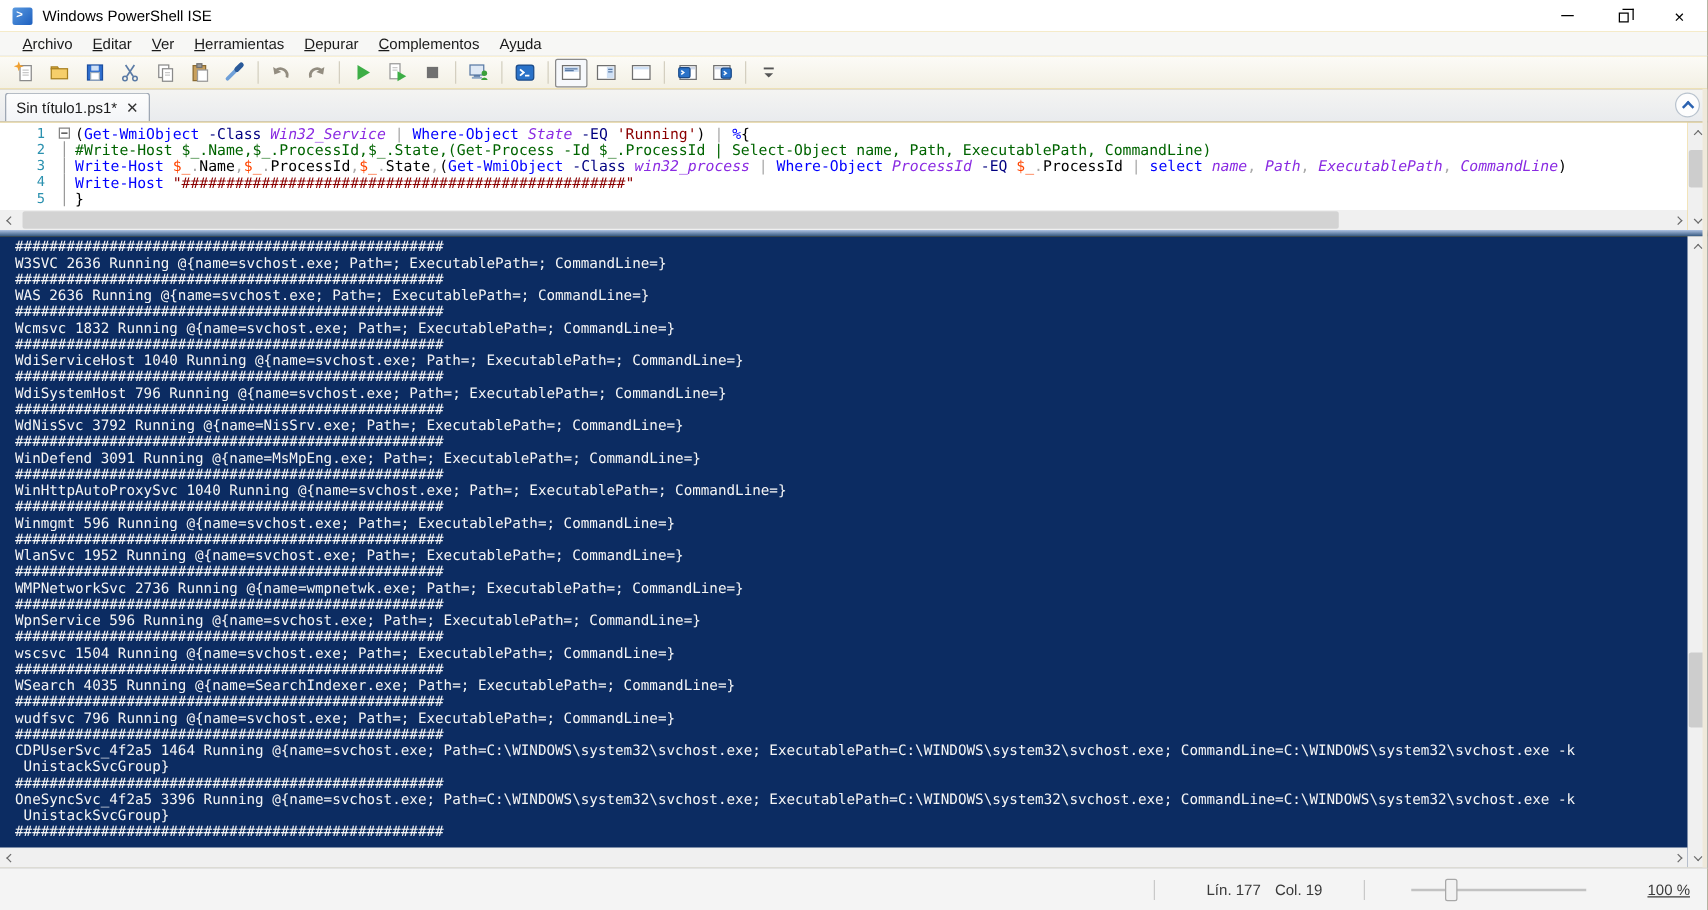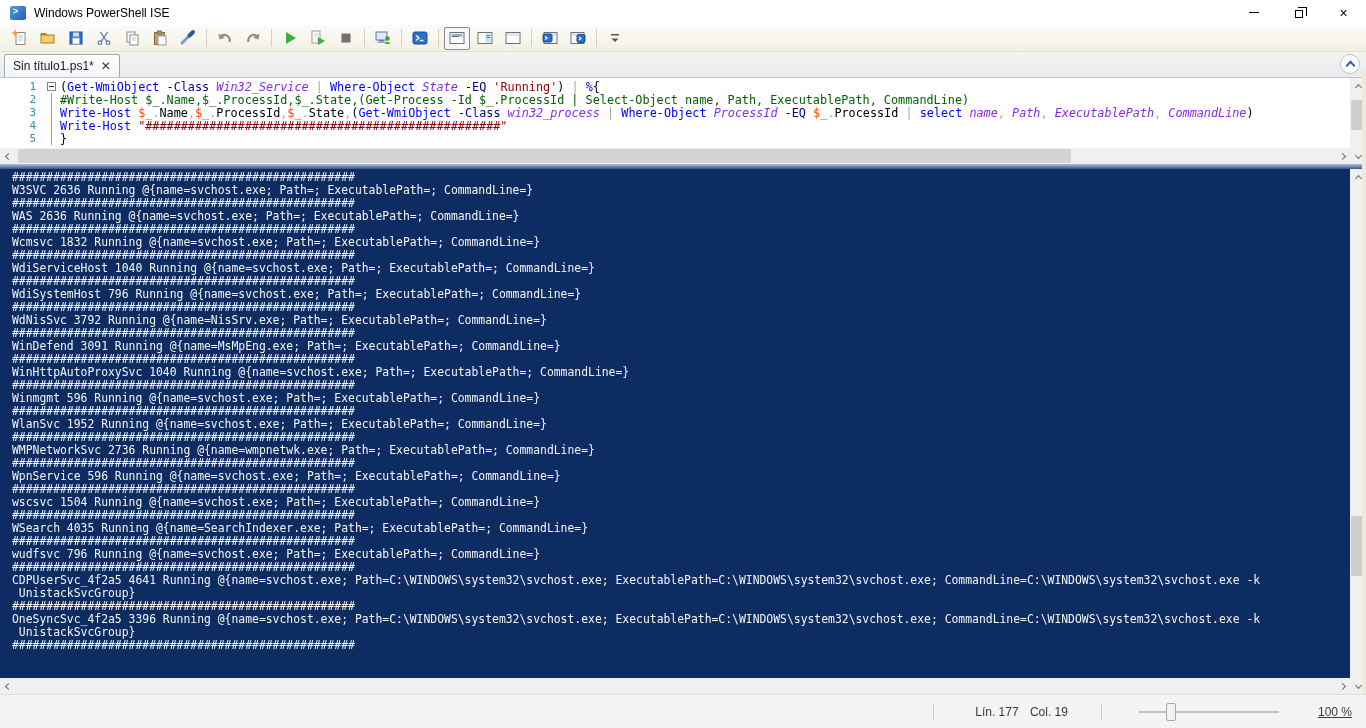--- a/index.html
+++ b/index.html
@@ -81,21 +81,21 @@
 
   .edge-strip { position:absolute; right:0; top:71px; width:4px; height:623px; background:#efe9db; }
 
   
   .statusbar { height:34px; background:#f4f4f4; border-top:1px solid #dcdcdc; display:flex; align-items:center; justify-content:flex-end; padding-right:14px; flex:0 0 auto; font-size:12px; color:#3a3a3a;gap:21px; }
   .sb-sep { width:1px; height:16px; background:#c9c9c9; margin:0 12px; }
   .sb-pos span { margin-left:8px; }
   .slider { width:140px; height:18px; position:relative; margin:0 4px; }
   .slider-track { position:absolute; top:8px; left:0; right:0; height:2px; background:#c2c2c2; }
   .slider-thumb { position:absolute; top:0; left:19%; width:10px; height:18px; background:#f2f2f2; border:1px solid #a8a8a8; border-radius:2px; }
-  .sb-zoom { margin-left:14px;text-decoration:underline; }
+  .sb-zoom { margin-left:24px;text-decoration:underline; }
 </style>
 </head>
 <body>
 
 <div id="window">
 
   <div class="titlebar">
     <span class="app-icon"></span>
     <span class="title-text">Windows PowerShell ISE</span>
     <div class="wincontrols">
@@ -104,20 +104,29 @@
         </div>
       <div class="wbtn">
           <span class="glyph-restore"></span>
         </div>
       <div class="wbtn">
           <span class="glyph-close">×</span>
         </div>
     </div>
   </div>
 
+  <div class="menubar" id="menubar">
+      <div class="mitem"><u>A</u>rchivo</div>
+      <div class="mitem"><u>E</u>ditar</div>
+      <div class="mitem"><u>V</u>er</div>
+      <div class="mitem"><u>H</u>erramientas</div>
+      <div class="mitem"><u>D</u>epurar</div>
+      <div class="mitem"><u>C</u>omplementos</div>
+      <div class="mitem">Ay<u>u</u>da</div>
+    </div>
 
   <div class="toolbar" id="toolbar">
       <div class="tbtn">
         <svg width="18" height="18">
           <rect x="5" y="3.5" width="9" height="12" fill="#fff" stroke="#8a8a8a"></rect>
           <line x1="7" y1="7" x2="12" y2="7" stroke="#c8c8c8"></line>
           <line x1="7" y1="9" x2="12" y2="9" stroke="#c8c8c8"></line>
           <line x1="7" y1="11" x2="12" y2="11" stroke="#c8c8c8"></line>
           <path d="M4 0 L5 3 L8 4 L5 5 L4 8 L3 5 L0 4 L3 3 Z" fill="#f0a030"></path>
         </svg>
@@ -333,21 +342,21 @@
           <div class="cline">WMPNetworkSvc 2736 Running @{name=wmpnetwk.exe; Path=; ExecutablePath=; CommandLine=}</div>
           <div class="cline">##################################################</div>
           <div class="cline">WpnService 596 Running @{name=svchost.exe; Path=; ExecutablePath=; CommandLine=}</div>
           <div class="cline">##################################################</div>
           <div class="cline">wscsvc 1504 Running @{name=svchost.exe; Path=; ExecutablePath=; CommandLine=}</div>
           <div class="cline">##################################################</div>
           <div class="cline">WSearch 4035 Running @{name=SearchIndexer.exe; Path=; ExecutablePath=; CommandLine=}</div>
           <div class="cline">##################################################</div>
           <div class="cline">wudfsvc 796 Running @{name=svchost.exe; Path=; ExecutablePath=; CommandLine=}</div>
           <div class="cline">##################################################</div>
-          <div class="cline">CDPUserSvc_4f2a5 4641 Running @{name=svchost.exe; Path=C:\WINDOWS\system32\svchost.exe; ExecutablePath=C:\WINDOWS\system32\svchost.exe; CommandLine=C:\WINDOWS\system32\svchost.exe -k</div>
+          <div class="cline">CDPUserSvc_4f2a5 1464 Running @{name=svchost.exe; Path=C:\WINDOWS\system32\svchost.exe; ExecutablePath=C:\WINDOWS\system32\svchost.exe; CommandLine=C:\WINDOWS\system32\svchost.exe -k</div>
           <div class="cline"> UnistackSvcGroup}</div>
           <div class="cline">##################################################</div>
           <div class="cline">OneSyncSvc_4f2a5 3396 Running @{name=svchost.exe; Path=C:\WINDOWS\system32\svchost.exe; ExecutablePath=C:\WINDOWS\system32\svchost.exe; CommandLine=C:\WINDOWS\system32\svchost.exe -k</div>
           <div class="cline"> UnistackSvcGroup}</div>
           <div class="cline">##################################################</div>
         </div>
       <div class="hscroll">
         <div class="hs-arrow">
             <span class="chevleft"></span>
           </div>

